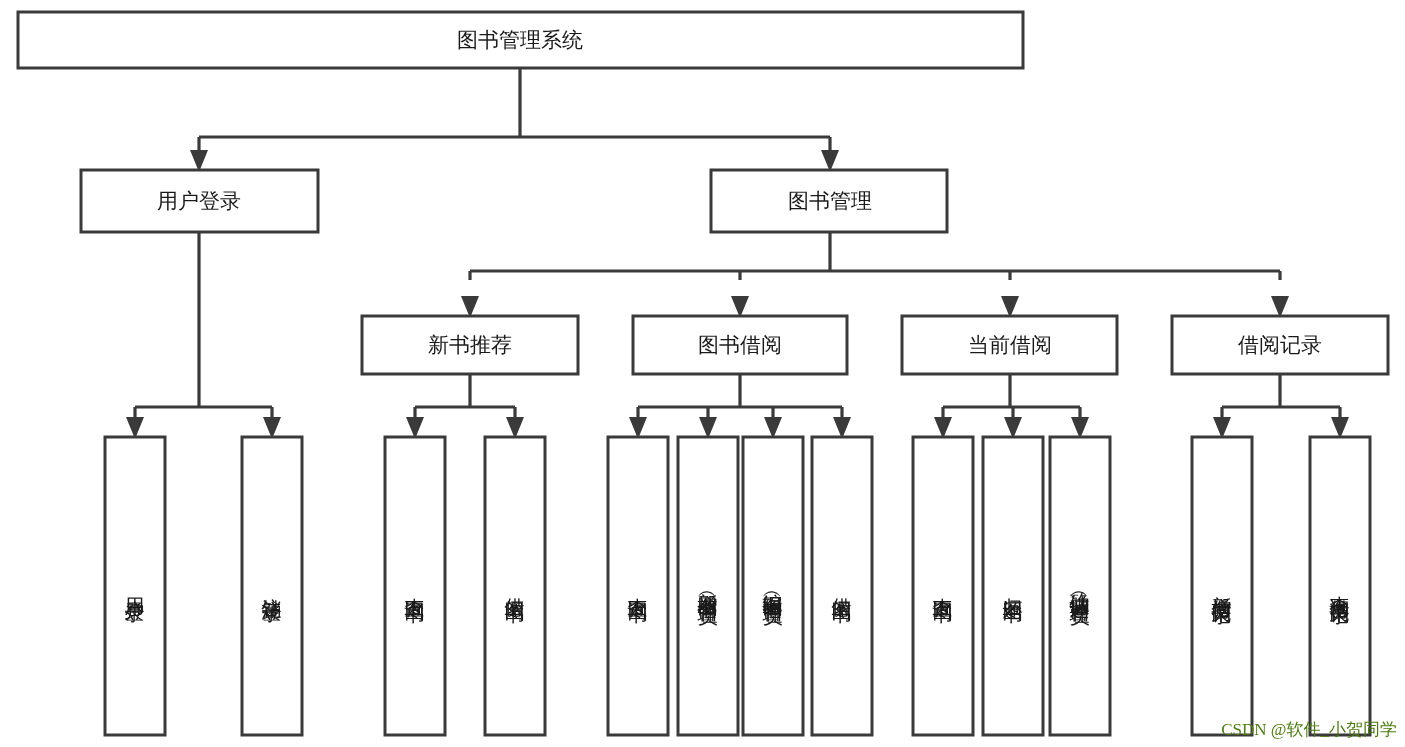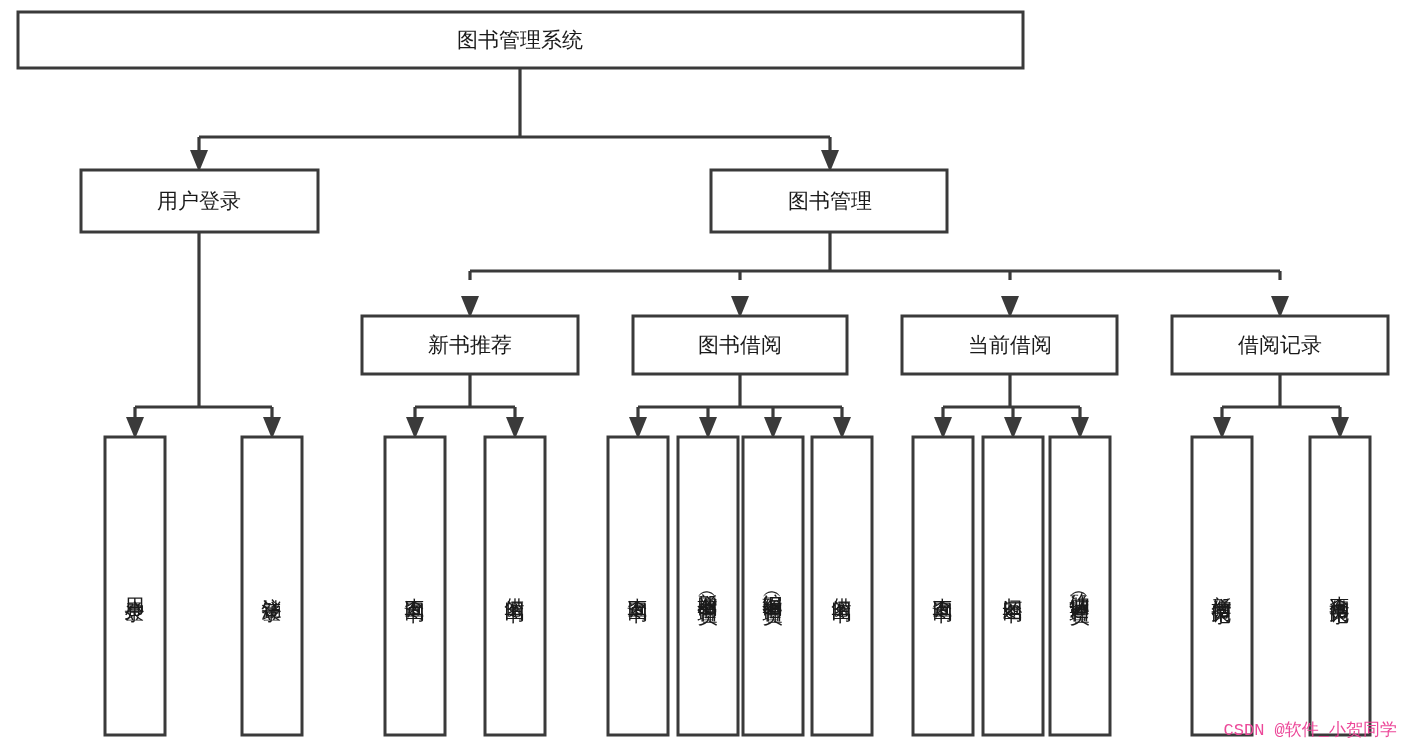--- a/index.html
+++ b/index.html
@@ -51,23 +51,23 @@
     writing-mode: vertical-rl;
     text-orientation: upright;
     glyph-orientation-vertical: 0;
     text-anchor: middle;
     letter-spacing: 2px;
   }
   .watermark {
     position: absolute;
     right: 8px;
     bottom: 6px;
-    font-family: Liberation Mono, monospace;
+    font-family: Liberation Serif, serif;
     font-size: 17px;
-    color: #ec4899;
+    color: #4d7c0f;
     white-space: nowrap;
     pointer-events: none;
   }
 </style>
 </head>
 <body>
 
 <div id="diagram-root">
 
   <svg class="flow" viewBox="0 0 1405 747" xmlns="http://www.w3.org/2000/svg">

